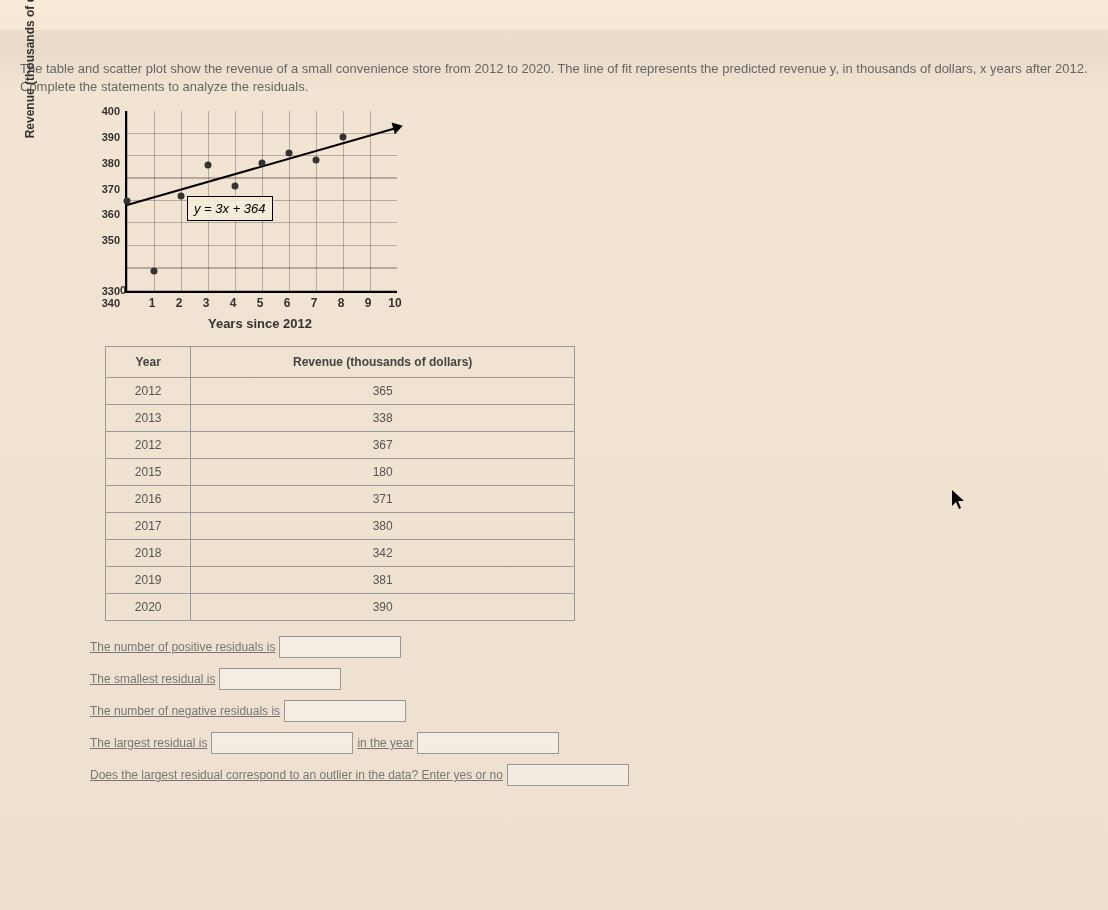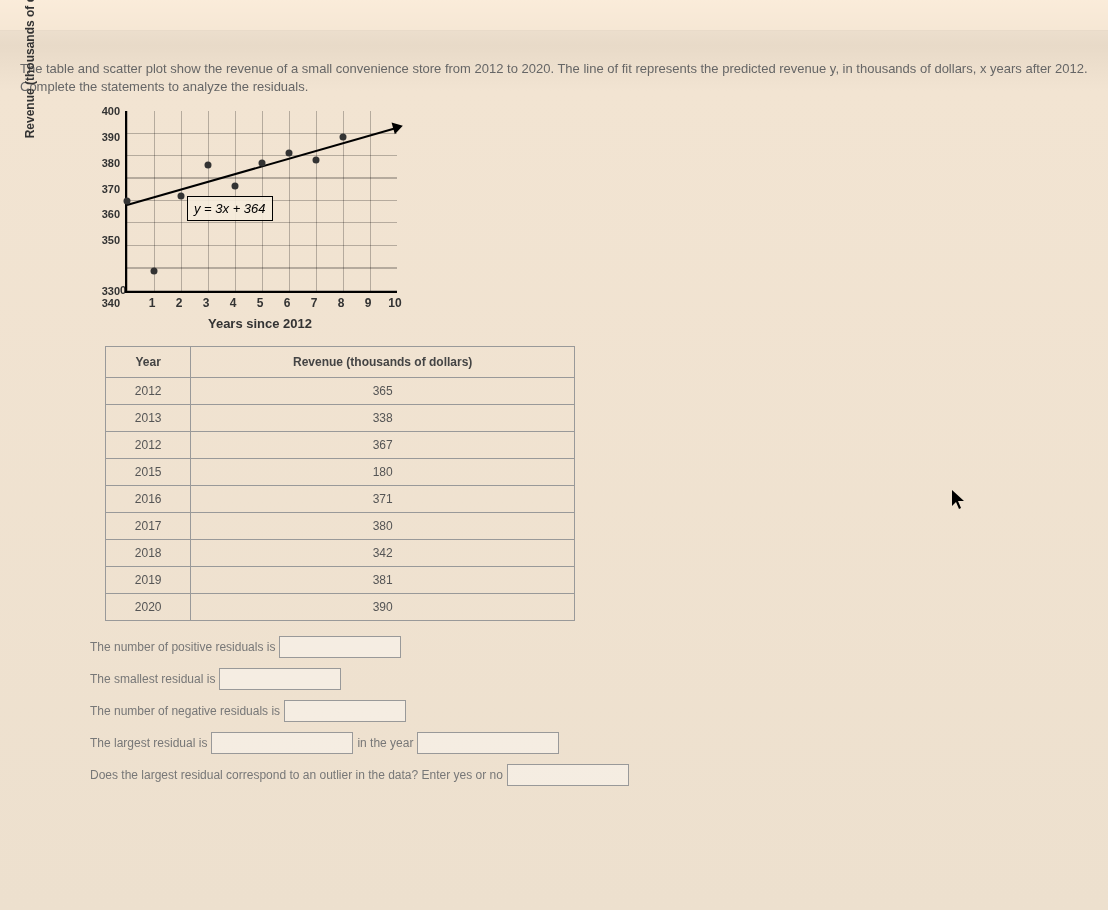--- a/index.html
+++ b/index.html
@@ -153,20 +153,21 @@
     margin-left: 70px;
     margin-top: 15px;
     font-size: 12px;
     color: #777;
   }
   .fill-row {
     margin-bottom: 10px;
     display: flex;
     align-items: center;
     gap: 4px;
+    text-decoration: underline;
   }
   .blank {
     display: inline-block;
     border: 1px solid #999;
     background: rgba(255,255,255,0.4);
     height: 20px;
     vertical-align: middle;
   }
   .w-sm { width: 120px; }
   .w-md { width: 140px; }

